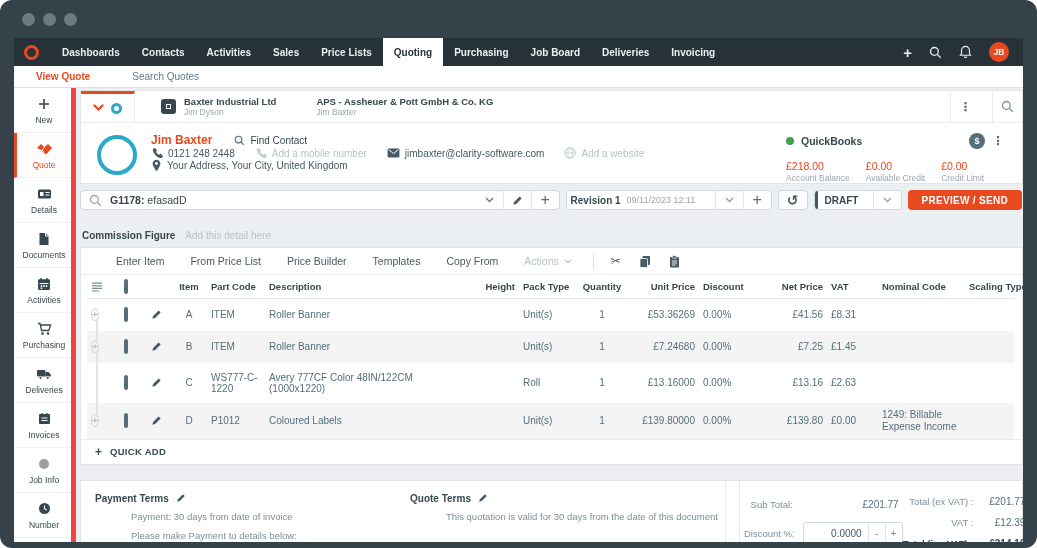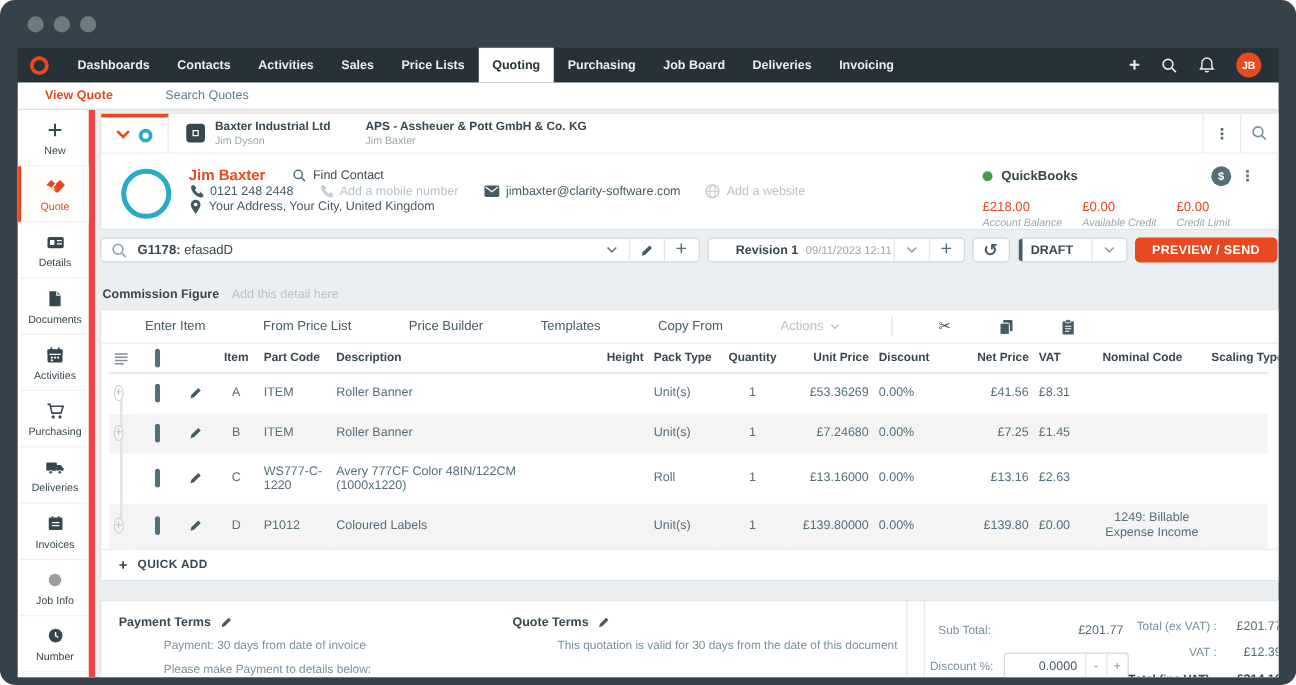--- a/index.html
+++ b/index.html
@@ -33,21 +33,21 @@
   
   .app-body { flex:1; display:flex; background:#eceff1; overflow:hidden; }
   .sidebar { width:62px; background:#fff; border-right:5px solid #ef4444; }
   .side-item { height:45px; display:flex; flex-direction:column; align-items:center; justify-content:center; gap:3px; font-size:8.5px; color:#37474f; border-left:3px solid transparent; border-bottom:1px solid #f1f1f1; cursor:pointer; }
   .side-item.active { border-left-color:#e8491f; color:#e8491f; background:#fffdfc; }
   .side-item .ic { height:16px; display:flex; align-items:center; }
   .main { flex:1; padding:2px 0 0 4px; display:flex; flex-direction:column; overflow:hidden; }
 
   
   .contact-card { background:#fff; border:1px solid #e4e4e4; height:102px; }
-  .tabs-row { height:32px; border-bottom:1px solid #ebebeb; display:flex; align-items:stretch; }
+  .tabs-row { height:32px; border-bottom:1px solid #ebebeb; display:flex; align-items:stretch;gap:12px; }
   .tab-active { width:54px; border-top:3px solid #e8491f; border-right:1px solid #ebebeb; display:flex; align-items:center; justify-content:center; gap:7px; }
   .ring-sm { width:11px; height:11px; border:3px solid #2aa9c9; border-radius:50%; }
   .tab-co { display:flex; align-items:center; gap:8px; padding:0 14px; cursor:pointer; }
   .co-icon { width:15px; height:15px; background:#37474f; border-radius:3px; display:flex; align-items:center; justify-content:center; }
   .co-icon span { width:5px; height:5px; border:1.5px solid #fff; display:block; }
   .co-name { font-size:9.5px; font-weight:700; color:#37474f; line-height:11px; }
   .co-sub { font-size:8.5px; color:#9aa7ad; line-height:10px; }
   .tabs-spacer { flex:1; }
   .tab-btn { width:30px; border-left:1px solid #ebebeb; display:flex; align-items:center; justify-content:center; cursor:pointer; color:#546e7a; }
   .kebab { font-size:12px; font-weight:700; color:#546e7a; letter-spacing:0; }
@@ -60,50 +60,50 @@
   .c-item { display:flex; align-items:center; gap:5px; margin-right:10px; }
   .c-muted { color:#b7c4ca; }
   .qb { margin-left:auto; width:222px; padding-right:4px; }
   .qb-top { display:flex; align-items:center; gap:7px; }
   .qb-dot { width:8px; height:8px; border-radius:50%; background:#43a047; }
   .qb-name { font-size:10.5px; font-weight:700; color:#37474f; }
   .qb-sp { flex:1; }
   .dollar { width:16px; height:16px; border-radius:50%; background:#546e7a; color:#fff; font-size:9px; font-weight:700; display:flex; align-items:center; justify-content:center; }
   .qb-stats { display:flex; gap:16px; margin-top:11px; }
   .qb-val { font-size:10.5px; color:#e8491f; }
-  .qb-lab { font-size:8.5px; color:#9aa7ad; margin-top:1px;font-style:italic; }
+  .qb-lab { font-size:8.5px; color:#9aa7ad; margin-top:1px; }
 
   
   .quote-bar { display:flex; gap:6px; margin-top:6px; margin-right:1px; height:28px; align-items:stretch; }
   .box { background:#fff; border:1px solid #cfd8dc; border-radius:4px; display:flex; align-items:center; }
   .qsearch { flex:1; }
   .qsearch .mag { margin:0 8px; display:flex; }
   .qref { font-size:10.5px; color:#37474f; }
   .qref b { font-weight:700; }
   .qsearch .grow { flex:1; }
   .seg { width:28px; align-self:stretch; display:flex; align-items:center; justify-content:center; border-left:1px solid #e3e8ea; cursor:pointer; color:#546e7a; }
   .caret { display:flex; margin:0 9px; }
-  .rev { width:206px; padding-left:22px; }
+  .rev { width:206px; padding-left:4px; }
   .rev-name { font-size:10px; font-weight:700; color:#37474f; margin-right:6px; white-space:nowrap; }
   .rev-date { font-size:9px; color:#9aa7ad; white-space:nowrap; }
   .rev .grow { flex:1; }
   .undo { width:30px; justify-content:center; font-size:14px; font-weight:700; color:#455a64; cursor:pointer; }
   .draft { width:88px; position:relative; overflow:hidden; }
   .draft::before { content:""; position:absolute; left:0; top:0; bottom:0; width:3px; background:#455a64; }
   .draft-label { font-size:10px; font-weight:700; color:#37474f; padding-left:10px; flex:1; }
   .preview-btn { background:#e8491f; border:none; color:#fff; font-size:10px; font-weight:700; border-radius:4px; padding:0 14px; letter-spacing:.3px; cursor:pointer; font-family:inherit; }
 
   
   .commission { display:flex; align-items:center; gap:10px; margin:20px 2px 0 2px; height:18px; }
   .comm-label { font-size:10px; font-weight:700; color:#37474f; }
   .comm-ph { font-size:10px; color:#b7c4ca; }
 
   
   .items-card { background:#fff; border:1px solid #e4e4e4; margin-top:6px; }
-  .toolbar { height:27px; display:flex; align-items:center; border-bottom:1px solid #ececec; padding-left:22px;gap:20px; }
+  .toolbar { height:27px; display:flex; align-items:center; border-bottom:1px solid #ececec; padding-left:22px; }
   .tb-btn { font-size:10.5px; color:#455a64; padding:0 13px; cursor:pointer; white-space:nowrap; }
   .tb-btn.disabled { color:#b7c4ca; display:flex; align-items:center; gap:5px; }
   .tb-div { width:1px; height:16px; background:#e0e0e0; margin:0 8px; }
   .tb-ic { padding:0 9px; cursor:pointer; display:flex; align-items:center; color:#455a64; font-size:12px; }
 
   table.items { width:calc(100% - 14px); margin:0 8px 0 6px; border-collapse:collapse; table-layout:fixed; }
   table.items th { font-size:9.5px; font-weight:700; color:#37474f; padding:6px 4px; border-bottom:1px solid #e4e4e4; text-align:left; white-space:nowrap; }
   table.items td { font-size:10px; color:#546e7a; padding:4px 4px; vertical-align:middle; }
   tr.stripe td { background:#f4f4f4; }
   .al-r { text-align:right !important; }
@@ -111,21 +111,21 @@
   td.expand-cell { position:relative; }
   .vline { position:absolute; left:9px; width:2px; background:#e2e2e2; }
   .vline.full { top:0; bottom:0; }
   .vline.down { top:50%; bottom:0; }
   .vline.up { top:0; height:50%; }
   .plus-circle { position:relative; width:14px; height:14px; border:1px solid #d4d4d4; border-radius:50%; color:#b5b5b5; font-size:10px; line-height:12px; text-align:center; background:#fff; z-index:1; }
   tr.stripe .plus-circle { background:#f4f4f4; }
   .drag-dots { width:7px; height:15px; background-image:radial-gradient(circle,#bdbdbd 1px,transparent 1.2px); background-size:3.5px 4px; }
   .cbx { width:13px; height:13px; border:2px solid #546e7a; border-radius:2px; background:#fff; cursor:pointer; }
   .pencil { display:flex; cursor:pointer; }
-  .nominal { font-size:9px; text-align:center; line-height:12px; }
+  .nominal { font-size:9px; text-align:left; line-height:12px; }
   .quick-add { height:25px; border-top:1px solid #ececec; display:flex; align-items:center; gap:8px; padding-left:14px; cursor:pointer; }
   .qa-plus { font-size:12px; font-weight:700; color:#37474f; }
   .qa-label { font-size:9.5px; font-weight:700; color:#37474f; letter-spacing:.3px; }
 
   
   .bottom { display:flex; margin-top:15px; background:#fff; border:1px solid #e4e4e4; min-height:150px; }
   .terms { flex:1; display:flex; padding:12px 0 0 14px; }
   .terms-col { width:315px; }
   .terms-col.q { flex:1; }
   .terms-title { font-size:10px; font-weight:700; color:#37474f; display:flex; align-items:center; gap:7px; }

